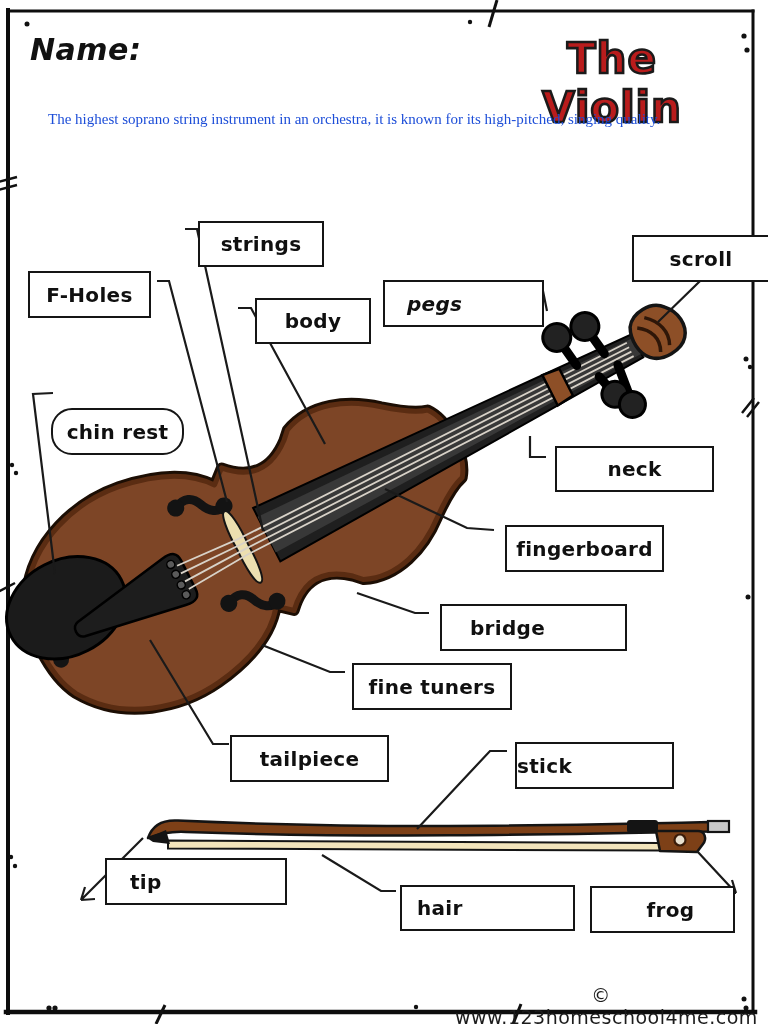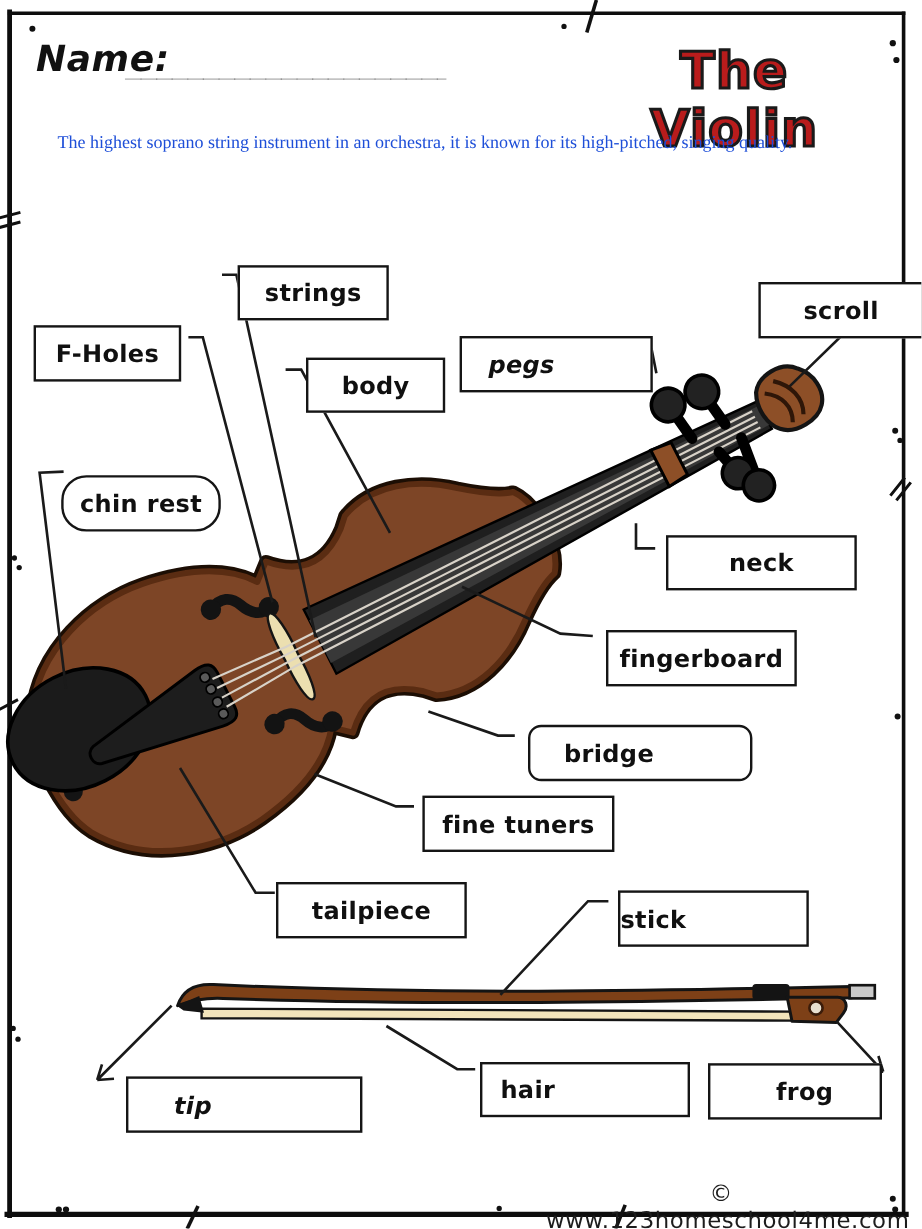--- a/index.html
+++ b/index.html
@@ -18,28 +18,28 @@
          font-size:15px;line-height:21px;color:#1d4ed8;}
 
   .label-box{position:absolute;z-index:3;background:#ffffff;border:2.5px solid #151515;
              display:flex;align-items:center;justify-content:center;
              font-size:20px;font-weight:700;color:#101010;letter-spacing:.3px;}
   .lb-strings{left:198px;top:221px;width:122px;height:42px;}
   .lb-fholes{left:28px;top:271px;width:119px;height:43px;}
   .lb-body{left:255px;top:298px;width:112px;height:42px;}
   .lb-pegs{left:383px;top:280px;width:135px;height:43px;justify-content:flex-start;padding-left:22px;font-style:italic;}
   .lb-scroll{left:584px;top:235px;width:134px;height:43px;margin-left:48px;}
-  .lb-chinrest{left:51px;top:396px;width:129px;height:43px;border-radius:21px;}
+  .lb-chinrest{left:51px;top:408px;width:129px;height:43px;border-radius:21px;}
   .lb-neck{left:555px;top:446px;width:155px;height:42px;}
   .lb-fingerboard{left:505px;top:525px;width:155px;height:43px;}
-  .lb-bridge{left:440px;top:604px;width:155px;height:43px;justify-content:flex-start;padding-left:28px;border-radius:11px;}
+  .lb-bridge{left:440px;top:604px;width:155px;height:43px;justify-content:flex-start;padding-left:28px;}
   .lb-finetuners{left:352px;top:663px;width:156px;height:43px;}
   .lb-tailpiece{left:230px;top:735px;width:155px;height:43px;}
   .lb-stick{left:515px;top:742px;width:155px;height:43px;justify-content:flex-start;}
-  .lb-tip{left:105px;top:897px;width:155px;height:43px;justify-content:flex-start;padding-left:38px;font-style:italic;}
+  .lb-tip{left:105px;top:858px;width:155px;height:43px;justify-content:flex-start;padding-left:23px;}
   .lb-hair{left:400px;top:885px;width:156px;height:42px;justify-content:flex-start;padding-left:15px;}
   .lb-frog{left:590px;top:886px;width:125px;height:43px;padding-left:16px;}
 
   .footer{left:455px;top:984px;width:292px;text-align:center;font-size:19px;color:#1c1c1c;letter-spacing:.5px;}
 </style>
 </head>
 <body>
 
 <div class="page">
 

